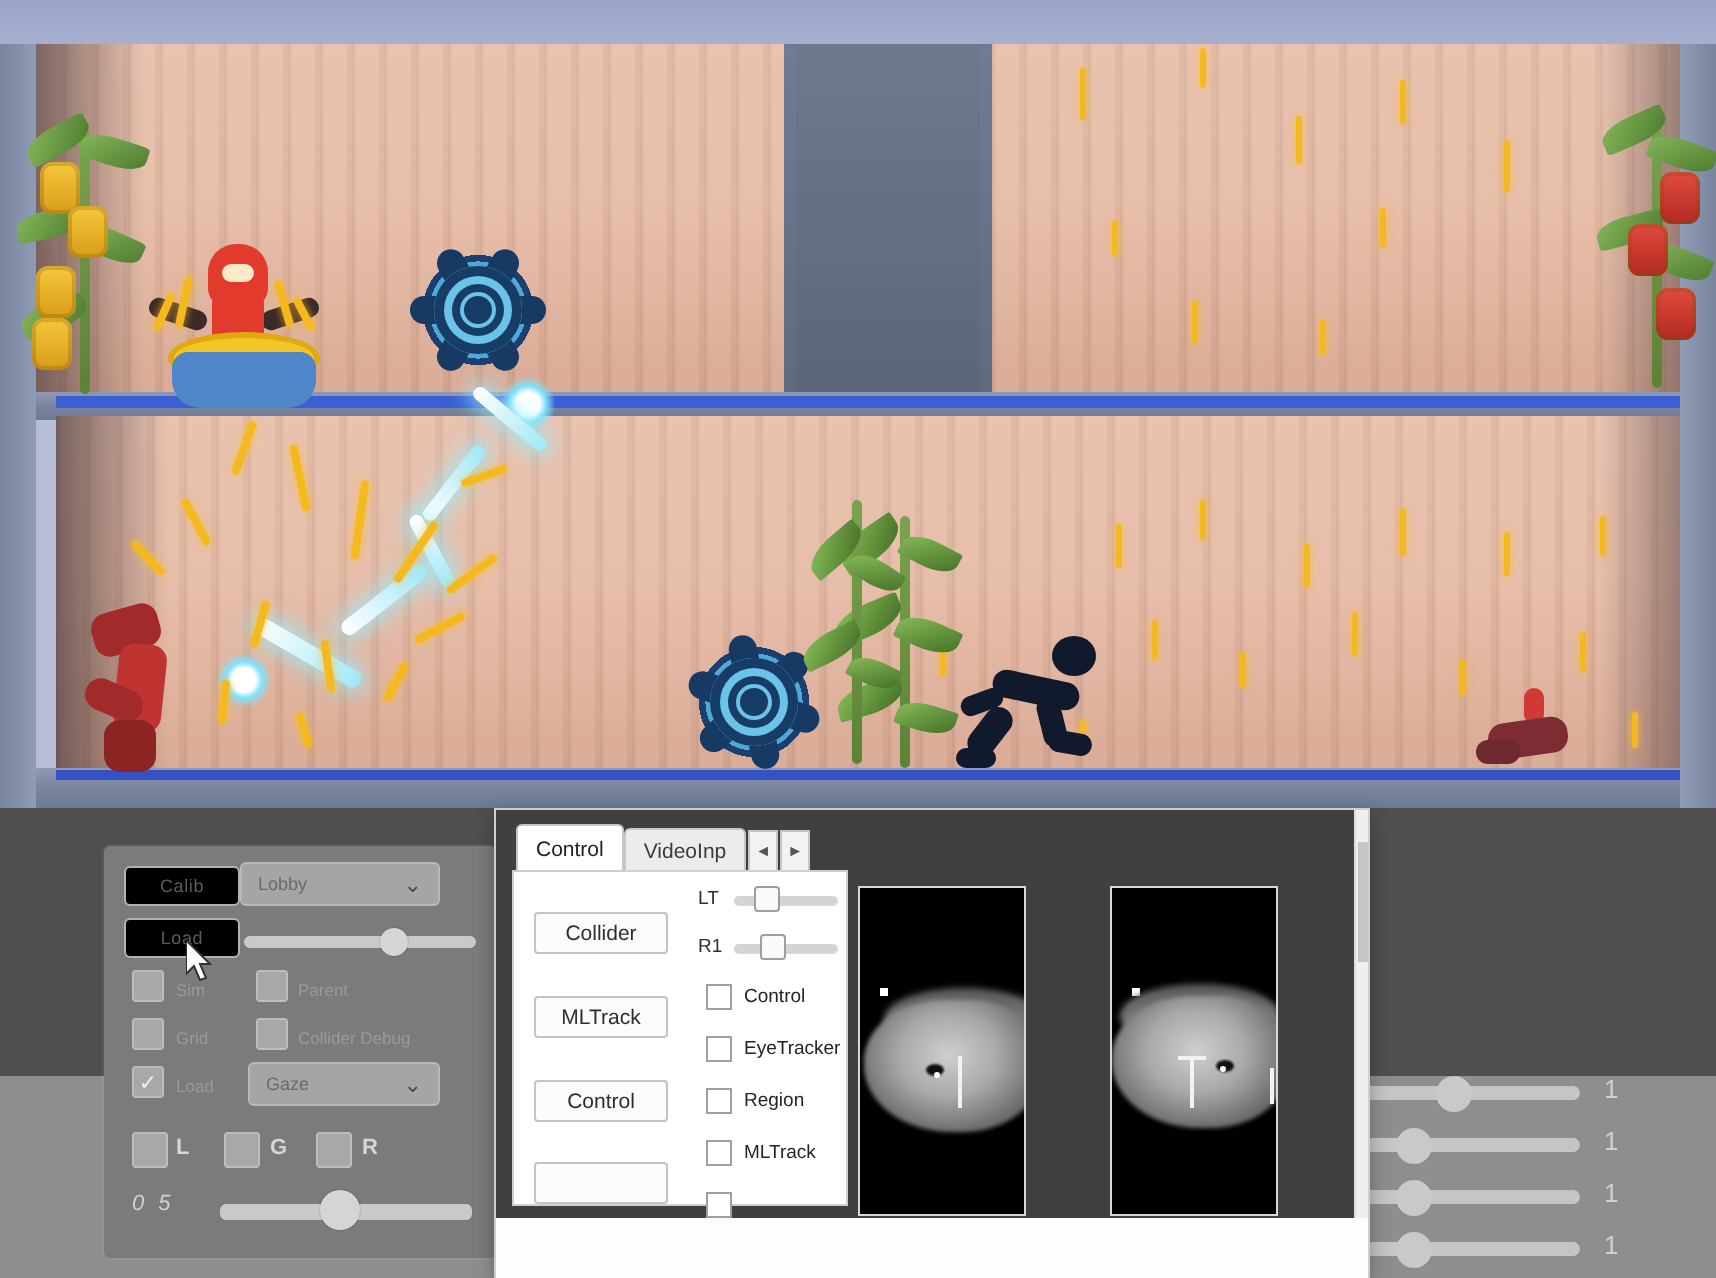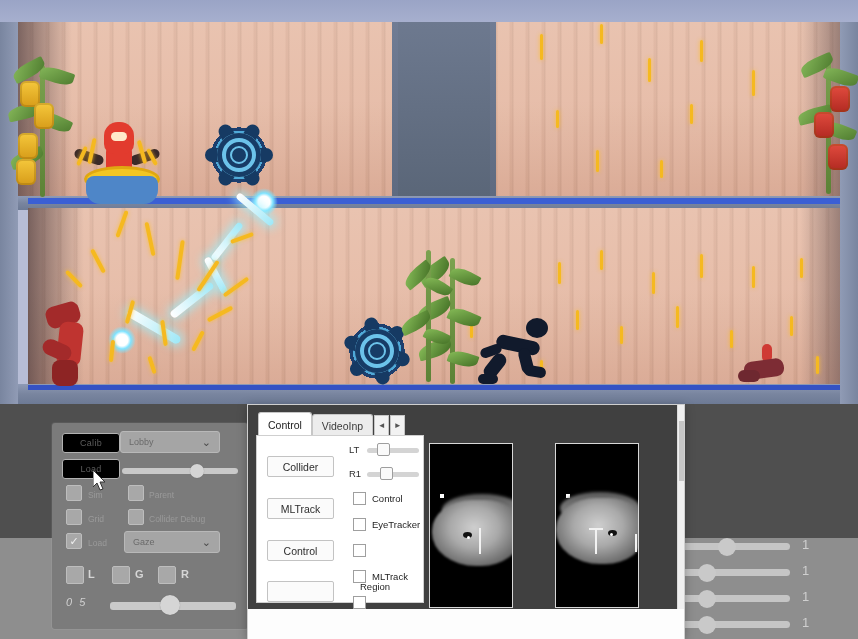--- a/index.html
+++ b/index.html
@@ -643,21 +643,21 @@
         <div class="et-sl-track" style="left:110px; top:36px; width:52px;"></div>
         <div class="et-sl-knob" style="left:123px; top:31px;"></div>
 
         <div class="et-cb-box" style="left:96px; top:56px;"></div>
         <div class="et-cb-label" style="left:115px; top:57px;">Control</div>
 
         <div class="et-cb-box" style="left:96px; top:82px;"></div>
         <div class="et-cb-label" style="left:115px; top:83px;">EyeTracker</div>
 
         <div class="et-cb-box" style="left:96px; top:108px;"></div>
-        <div class="et-cb-label" style="left:103px; top:109px;margin-top:36px;">Region</div>
+        <div class="et-cb-label" style="left:115px; top:109px;">Region</div>
 
         <div class="et-cb-box" style="left:96px; top:134px;"></div>
         <div class="et-cb-label" style="left:115px; top:135px;">MLTrack</div>
 
         <div class="et-cb-box" style="left:96px; top:160px;"></div>
       </div>
 
       <div class="cam" style="left:181px; top:38px; width:84px; height:165px;">
         <div class="cam-dot" style="left:10px; top:50px;"></div>
         <div class="cam-brow" style="left:12px; top:50px; width:80px; height:32px;"></div>

